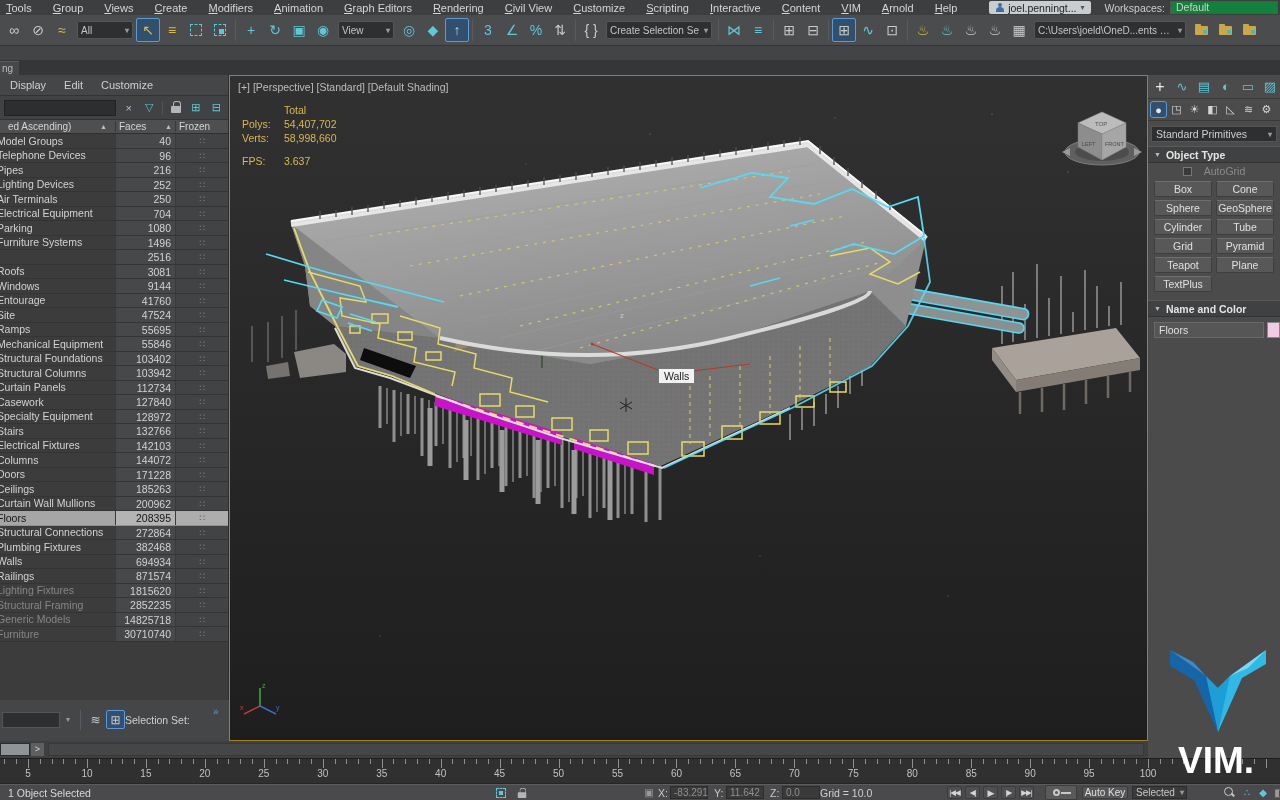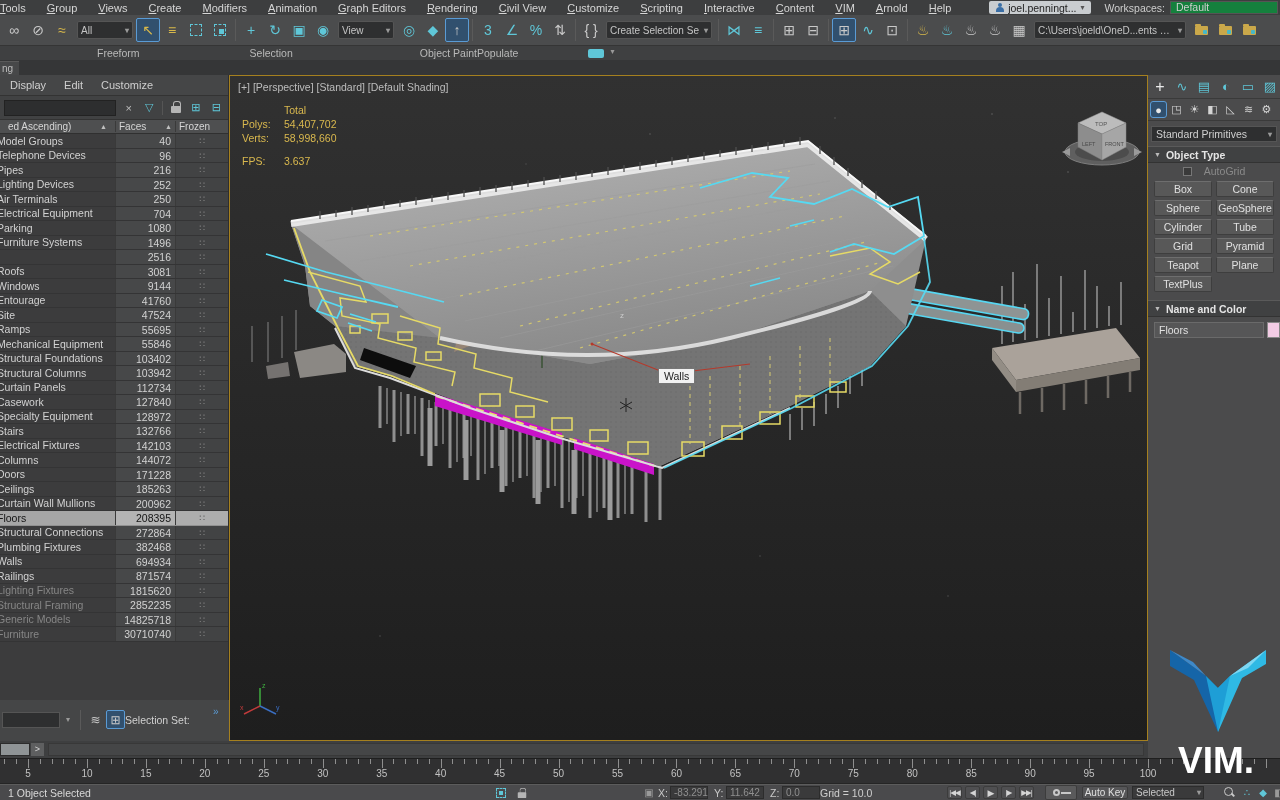--- a/index.html
+++ b/index.html
@@ -3,21 +3,21 @@
 <meta charset="utf-8">
 <style>
   * { margin:0; padding:0; box-sizing:border-box; }
   html,body { width:1280px; height:800px; overflow:hidden; background:#3c3c3c;
     font-family:"Liberation Sans", sans-serif; -webkit-font-smoothing:antialiased; }
   #app { position:relative; width:1280px; height:800px; background:#434445; overflow:hidden; }
 
   
   .menubar { position:absolute; left:0; top:0; width:1280px; height:15px; background:#3d3e3f;
     display:flex; align-items:center; color:#d6d6d6; font-size:11px; z-index:5; }
-  .menu-items { display:flex; gap:21px; flex:1; }
+  .menu-items { display:flex; gap:21px; padding-left:6px; flex:1; }
   .mi { cursor:default; white-space:nowrap; }
   .mi::first-letter { text-decoration:underline; }
   .account-pill { display:flex; align-items:center; gap:4px; background:#c9cdd0; color:#222;
     border-radius:2px; padding:0 6px; height:13px; font-size:10.5px; margin-right:14px; }
   .person { position:relative; width:9px; height:10px; }
   .person::before { content:""; position:absolute; left:2.5px; top:0; width:4px; height:4px;
     border-radius:50%; background:#3a6ea5; }
   .person::after { content:""; position:absolute; left:0.5px; top:4.5px; width:8px; height:5px;
     border-radius:4px 4px 0 0; background:#3a6ea5; }
   .ws-label { color:#cdcdcd; margin-right:5px; font-size:10.5px; }
@@ -160,21 +160,21 @@
     border:1px solid #2c2c2c; color:#8f8f8f; font-size:10px; padding:0 3px; line-height:12px; }
   .grid-lbl { position:absolute; left:820px; top:2px; color:#cfcfcf; }
   .pb-btn { position:absolute; top:1px; width:15px; height:13px; background:#4f4f51; border:1px solid #3c3c3c;
     color:#d5d5d5; font-size:7.5px; text-align:center; line-height:12px; border-radius:2px; letter-spacing:-1px; }
   .key-btn { position:absolute; left:1045px; top:0; width:32px; height:15px; background:#5a5a5b;
     border:1px solid #3c3c3c; border-radius:2px; }
   .key-ico { position:absolute; left:7px; top:3px; width:7px; height:7px; border:2px solid #c8c8c8; border-radius:50%; }
   .key-ico::after { content:""; position:absolute; left:6px; top:1px; width:10px; height:2px; background:#c8c8c8; }
   .autokey-btn { position:absolute; left:1082px; top:1px; width:46px; height:13px; background:#565658;
     border:1px solid #3c3c3c; color:#e0e0e0; font-size:10px; text-align:center; line-height:12px; border-radius:2px; }
-  .selset-dd { position:absolute; left:1132px; top:1px; width:72px; height:13px; background:#3a3a3b;
+  .selset-dd { position:absolute; left:1132px; top:1px; width:55px; height:13px; background:#3a3a3b;
     border:1px solid #2c2c2c; color:#c8c8c8; font-size:10px; padding:0 3px; line-height:12px; }
   .selset-dd b { position:absolute; right:2px; top:0; color:#9a9a9a; font-size:8px; }
   .mag { position:absolute; left:1224px; top:2px; width:11px; height:11px; }
   .mag::before { content:""; position:absolute; left:0; top:0; width:7px; height:7px; border:1.5px solid #c8c8c8; border-radius:50%; }
   .mag::after { content:""; position:absolute; left:7px; top:7px; width:4px; height:1.5px; background:#c8c8c8; transform:rotate(45deg); }
 
   
   .vim-logo { position:absolute; left:1162px; top:642px; width:115px; height:144px; z-index:40; pointer-events:none; }
   .vim-text { position:absolute; left:16px; top:98px; color:#ffffff; font-size:37px; font-weight:bold; letter-spacing:0px; }
 </style>
@@ -276,28 +276,20 @@
         </span>
         <span class="tbico">
           <b class="shape folder"></b>
         </span>
         <span class="tbico">
           <b class="shape folder"></b>
         </span>
       </div>
   </div>
 
-  <div class="ribbon">
-    <span style="display:contents;"></span>
-    <span class="rtab">Freeform</span>
-      <span class="rtab">Selection</span>
-      <span class="rtab">Object Paint</span>
-      <span class="rtab">Populate</span>
-      <span class="ribbon-ico"></span>
-  </div>
   <div class="tabstrip">
     <span class="doctab">ng</span>
   </div>
 
   <div class="explorer">
     <div class="ex-menu">
       <span>Display</span>
       <span>Edit</span>
       <span>Customize</span>
     </div>

